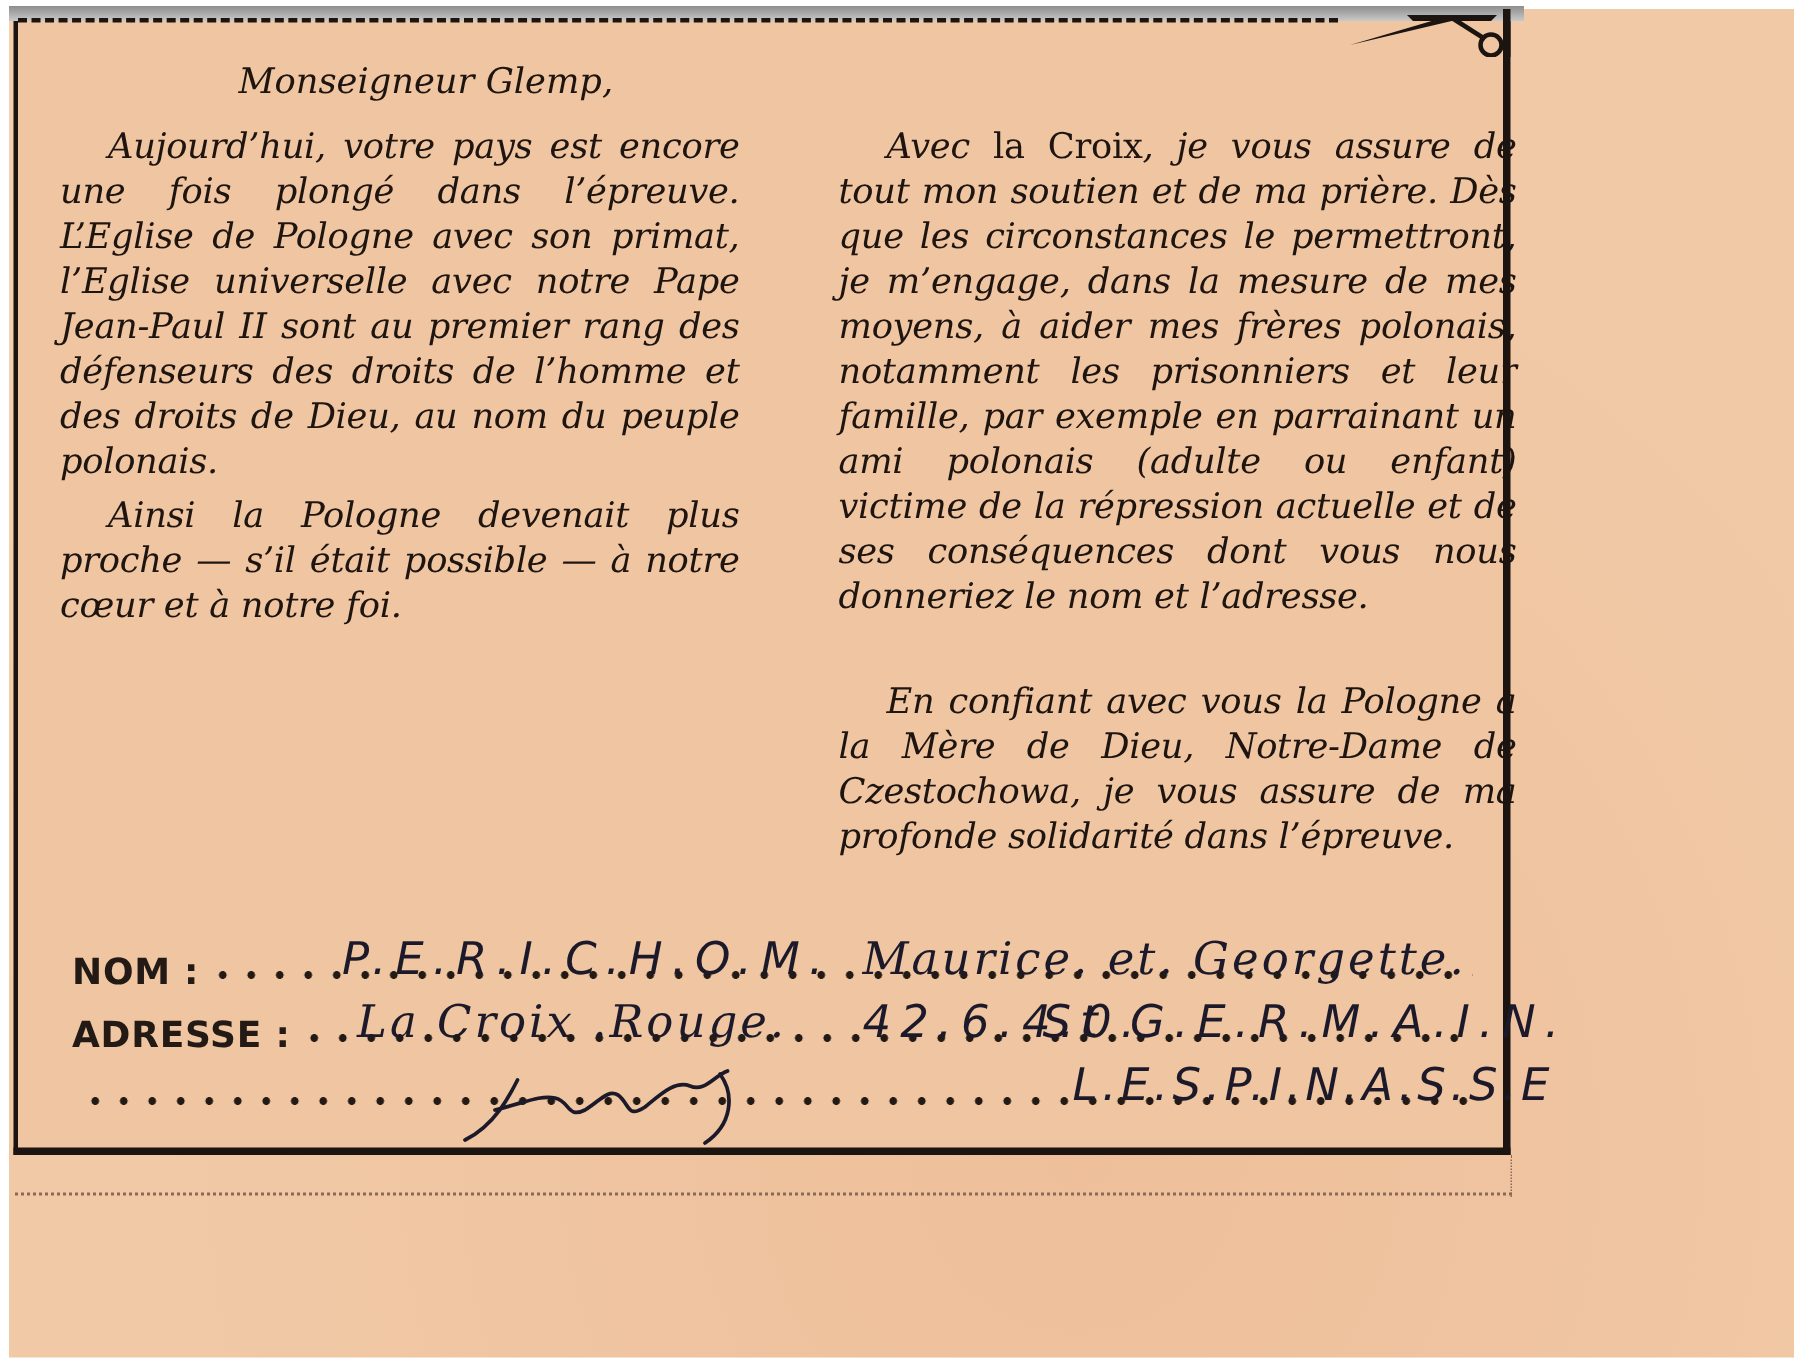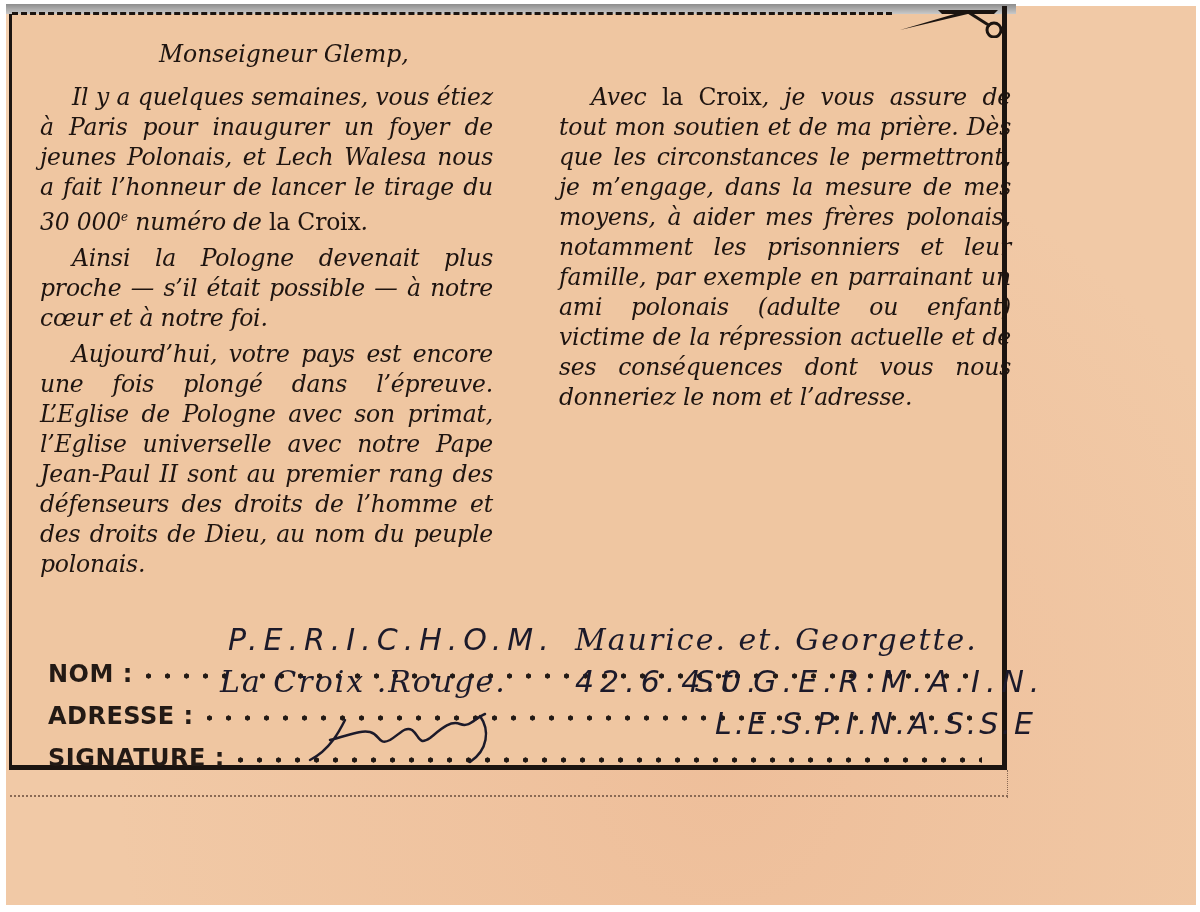--- a/index.html
+++ b/index.html
@@ -49,21 +49,21 @@
     .col-left { left: 40px; top: 82px; width: 453px; }
     .col-right { left: 559px; top: 82px; width: 452px; }
     .salutation {
       position: absolute; left: 135px; top: 40px;
       font-family: "DejaVu Serif", serif; font-style: italic;
       font-size: 23.5px; color: #1e1410; margin-left: 24px;
     }
     .para { text-indent: 32px; margin: 0 0 6px 0; }
     .form-row {
       position: absolute; left: 48px; height: 34px; width: 940px;
-      display: flex; align-items: flex-end; margin-top: 26px;
+      display: flex; align-items: flex-end;
     }
     .form-label {
       font-family: "DejaVu Sans", sans-serif; font-weight: bold;
       font-size: 24px; letter-spacing: 0.5px; color: #231a15;
       white-space: nowrap;
     }
     .dots {
       flex: 1; height: 8px; margin: 0 6px 8px 6px;
       background-image: radial-gradient(circle, #231a15 2.4px, transparent 2.8px);
       background-size: 19px 8px; background-repeat: repeat-x;
@@ -101,45 +101,44 @@
   <path d="M2 26 L70 6 L74 9 Z" fill="#1b1410"></path>
   <path d="M40 6 L100 6 L96 10 L44 10 Z" fill="#1b1410"></path>
   <circle cx="96" cy="26" r="7" fill="none" stroke="#1b1410" stroke-width="3"></circle>
   <path d="M70 8 L92 22" stroke="#1b1410" stroke-width="3"></path>
   <rect x="104" y="2" width="5" height="32" fill="#1b1410"></rect>
 </svg>
 
 <div class="salutation">Monseigneur Glemp,</div>
 
 <div class="col col-left">
-  <p class="para"><span>Il y a quelques semaines, vous étiez à Paris pour inaugurer un foyer de jeunes Polonais, et Lech Walesa nous a fait l’honneur de lancer le tirage du 30 000</span><sup style="font-size:12px">e</sup><span> numéro de </span><span class="roman">la Croix</span><span>.</span></p>
+  <p class="para">Aujourd’hui, votre pays est encore une fois plongé dans l’épreuve. L’Eglise de Pologne avec son primat, l’Eglise universelle avec notre Pape Jean-Paul II sont au premier rang des défenseurs des droits de l’homme et des droits de Dieu, au nom du peuple polonais.</p>
   <p class="para">Ainsi la Pologne devenait plus proche — s’il était possible — à notre cœur et à notre foi.</p>
-  <p class="para">Aujourd’hui, votre pays est encore une fois plongé dans l’épreuve. L’Eglise de Pologne avec son primat, l’Eglise universelle avec notre Pape Jean-Paul II sont au premier rang des défenseurs des droits de l’homme et des droits de Dieu, au nom du peuple polonais.</p>
 </div>
 
 <div class="col col-right">
   <p class="para" style="margin-bottom:40px"><span>Avec </span><span class="roman">la Croix</span><span>, je vous assure de tout mon soutien et de ma prière. Dès que les circonstances le permettront, je m’engage, dans la mesure de mes moyens, à aider mes frères polonais, notamment les prisonniers et leur famille, par exemple en parrainant un ami polonais (adulte ou enfant) victime de la répression actuelle et de ses conséquences dont vous nous donneriez le nom et l’adresse.</span></p>
+  <p class="para">En confiant avec vous la Pologne à la Mère de Dieu, Notre-Dame de Czestochowa, je vous assure de ma profonde solidarité dans l’épreuve.</p>
 </div>
 
 <div class="form-row" style="top:628px">
   <span class="form-label">NOM :</span>
   <span class="dots"></span>
 </div>
 <div class="form-row" style="top:670px">
   <span class="form-label">ADRESSE :</span>
   <span class="dots"></span>
 </div>
 <div class="form-row" style="top:712px">
-  <span class="form-label">SIGNATURE :</span>
   <span class="dots"></span>
 </div>
 
 <div class="hand" style="left:228px; top:622px;">P.E.R.I.C.H.O.M.</div>
 <div class="hand cursive" style="left:575px; top:622px; ">Maurice. et. Georgette.</div>
-<div class="hand cursive" style="left:220px; top:664px; ">La Croix .Rouge.</div>
+<div class="hand cursive" style="left:238px; top:664px; ">La Croix .Rouge.</div>
 <div class="hand" style="left:535px; top:664px;margin-left:40px;">42.6.4.0.</div>
 <div class="hand" style="left:695px; top:664px;">St G.E.R.M.A.I.N.</div>
 <div class="hand" style="left:715px; top:706px; letter-spacing:3px;">L.E.S.P.I.N.A.S.S.E</div>
 
 <svg class="signature" viewBox="0 0 220 80">
   <path d="M10 70 C30 60, 40 40, 45 30 M30 50 C50 45, 60 40, 70 42 C80 44, 78 56, 90 50 C100 44, 105 36, 112 40 C120 46, 118 56, 130 48 C140 40, 150 30, 160 34 C170 38, 175 28, 185 24 M180 26 C190 40, 188 60, 170 72" fill="none" stroke="#1c1a2a" stroke-width="2.5" stroke-linecap="round"></path>
 </svg>
 
 <div class="perforation"></div>
 <div class="perf-vert"></div>

